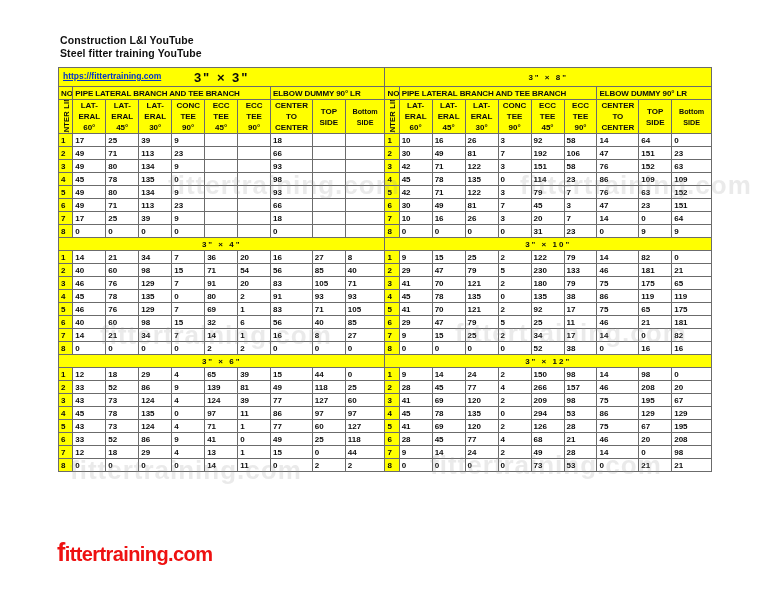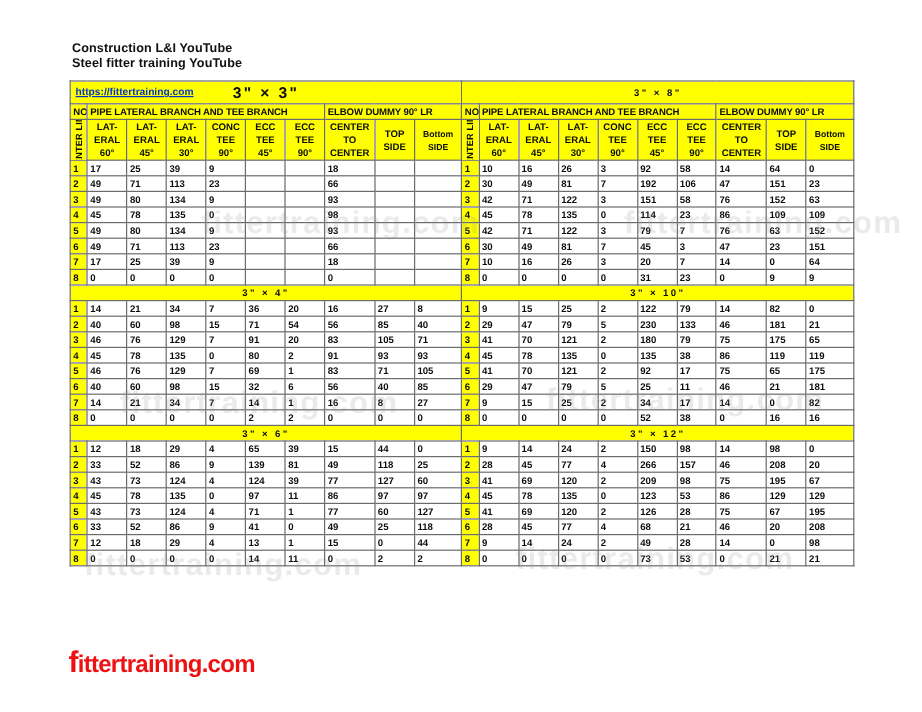--- a/index.html
+++ b/index.html
@@ -747,21 +747,21 @@
           <td class="datacell">97</td>
           <td class="datacell">11</td>
           <td class="datacell">86</td>
           <td class="datacell">97</td>
           <td class="datacell">97</td>
           <td class="rownum">4</td>
           <td class="datacell">45</td>
           <td class="datacell">78</td>
           <td class="datacell">135</td>
           <td class="datacell">0</td>
-          <td class="datacell">123</td>
+          <td class="datacell">294</td>
           <td class="datacell">53</td>
           <td class="datacell">86</td>
           <td class="datacell">129</td>
           <td class="datacell">129</td>
         </tr>
         <tr>
           <td class="rownum">5</td>
           <td class="datacell">43</td>
           <td class="datacell">73</td>
           <td class="datacell">124</td>

